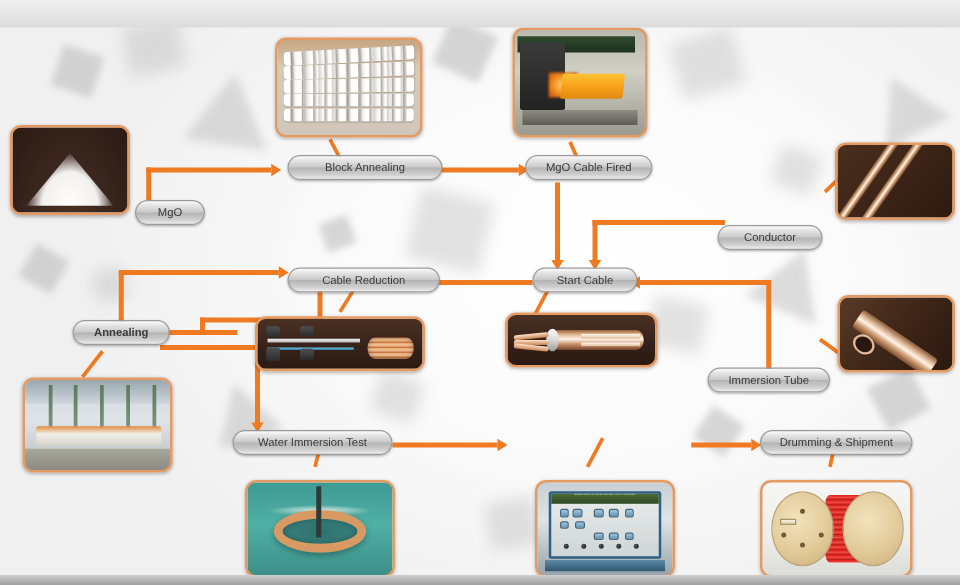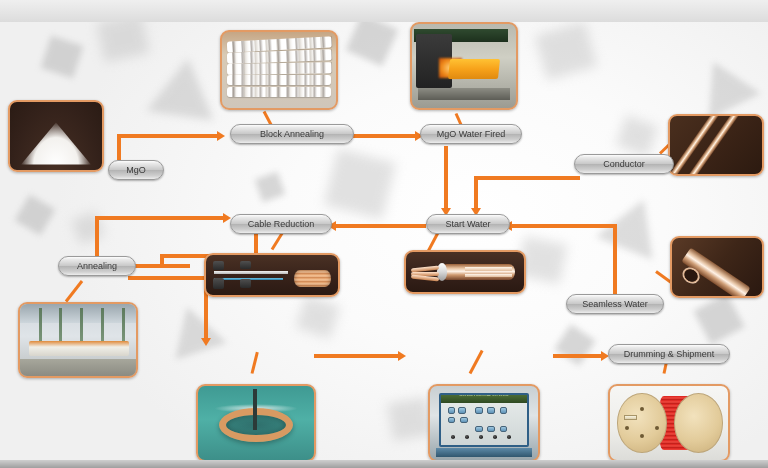--- a/index.html
+++ b/index.html
@@ -473,31 +473,32 @@
       <div class="hole" style="left:46%;top:70%;"></div>
       <div class="hole" style="left:78%;top:56%;"></div>
       <div class="hole" style="left:46%;top:22%;"></div>
     </div>
   </div>
 
   <div class="node" style="left:108px;top:160px;width:56px;">MgO</div>
 
   <div class="node" style="left:230px;top:124px;width:124px;">Block Annealing</div>
 
-  <div class="node" style="left:420px;top:124px;width:102px;">MgO Water Fired</div>
-
-  <div class="node" style="left:574px;top:154px;width:100px;">Conductor</div>
-
-  <div class="node" style="left:230px;top:214px;width:102px;">Cable Reduction</div>
-
-  <div class="node" style="left:426px;top:214px;width:84px;">Start Water</div>
-
-  <div class="node" style="left:58px;top:256px;width:78px;">Annealing</div>
-
-  <div class="node" style="left:566px;top:294px;width:98px;">Seamless Water</div>
-
+  <div class="node" style="left:420px;top:124px;width:102px;">MgO Cable Fired</div>
+
+  <div class="node" style="left:574px;top:180px;width:84px;">Conductor</div>
+
+  <div class="node" style="left:230px;top:214px;width:122px;">Cable Reduction</div>
+
+  <div class="node" style="left:426px;top:214px;width:84px;">Start Cable</div>
+
+  <div class="node" style="left:58px;top:256px;width:78px;font-weight:bold;">Annealing</div>
+
+  <div class="node" style="left:566px;top:294px;width:98px;">Immersion Tube</div>
+
+  <div class="node" style="left:186px;top:344px;width:128px;">Water Immersion Test</div>
 
 
   <div class="node" style="left:608px;top:344px;width:122px;">Drumming &amp; Shipment</div>
 
   <div id="topbar"></div>
   <div id="footbar"></div>
 </div>
 
 </body></html>

